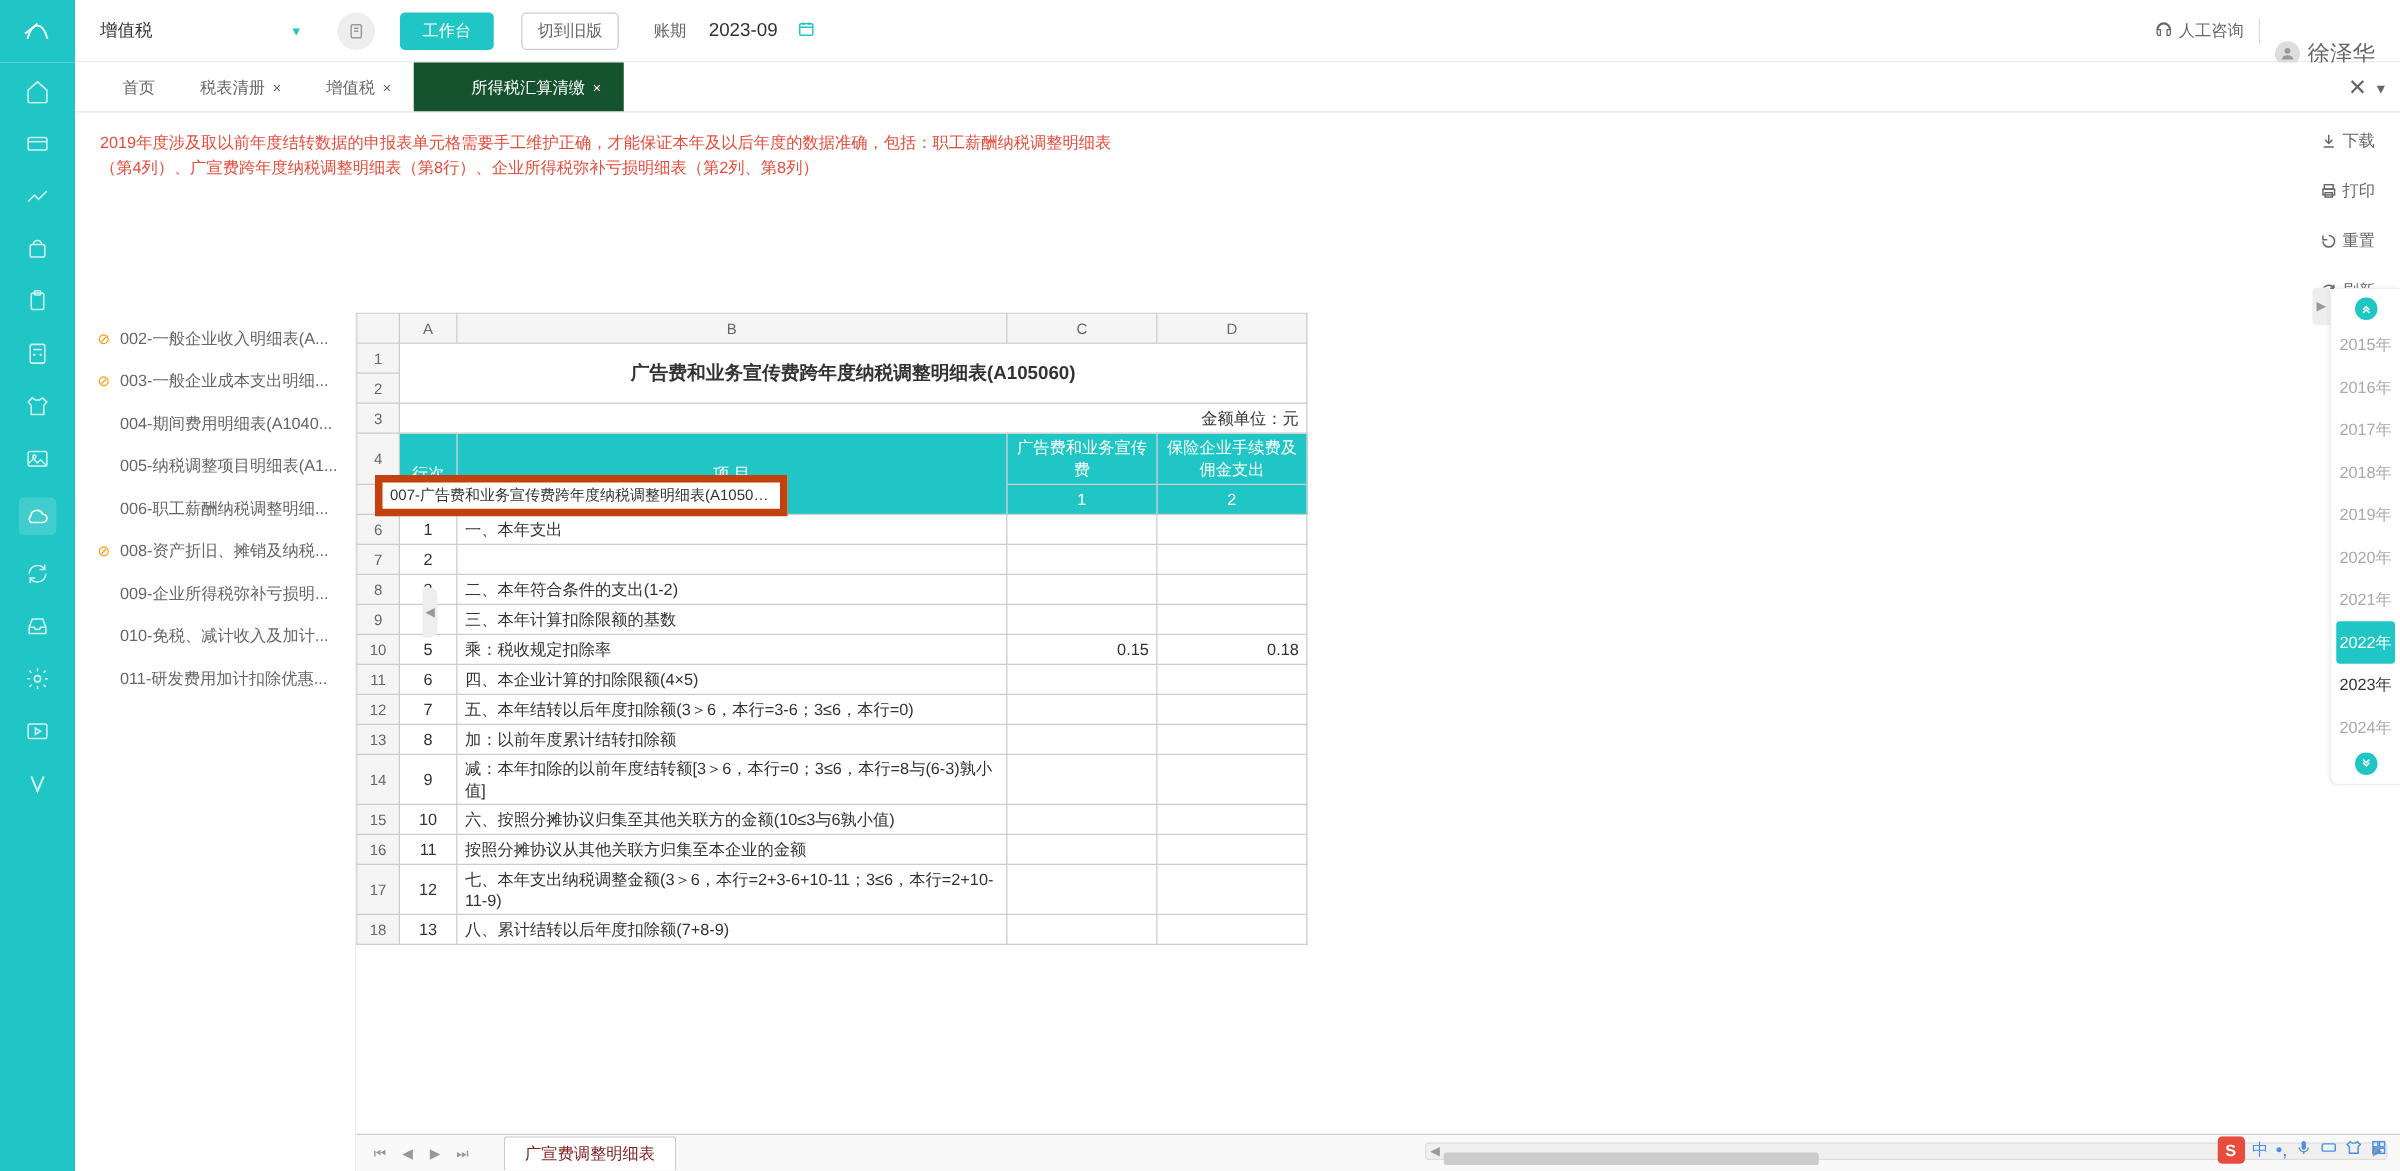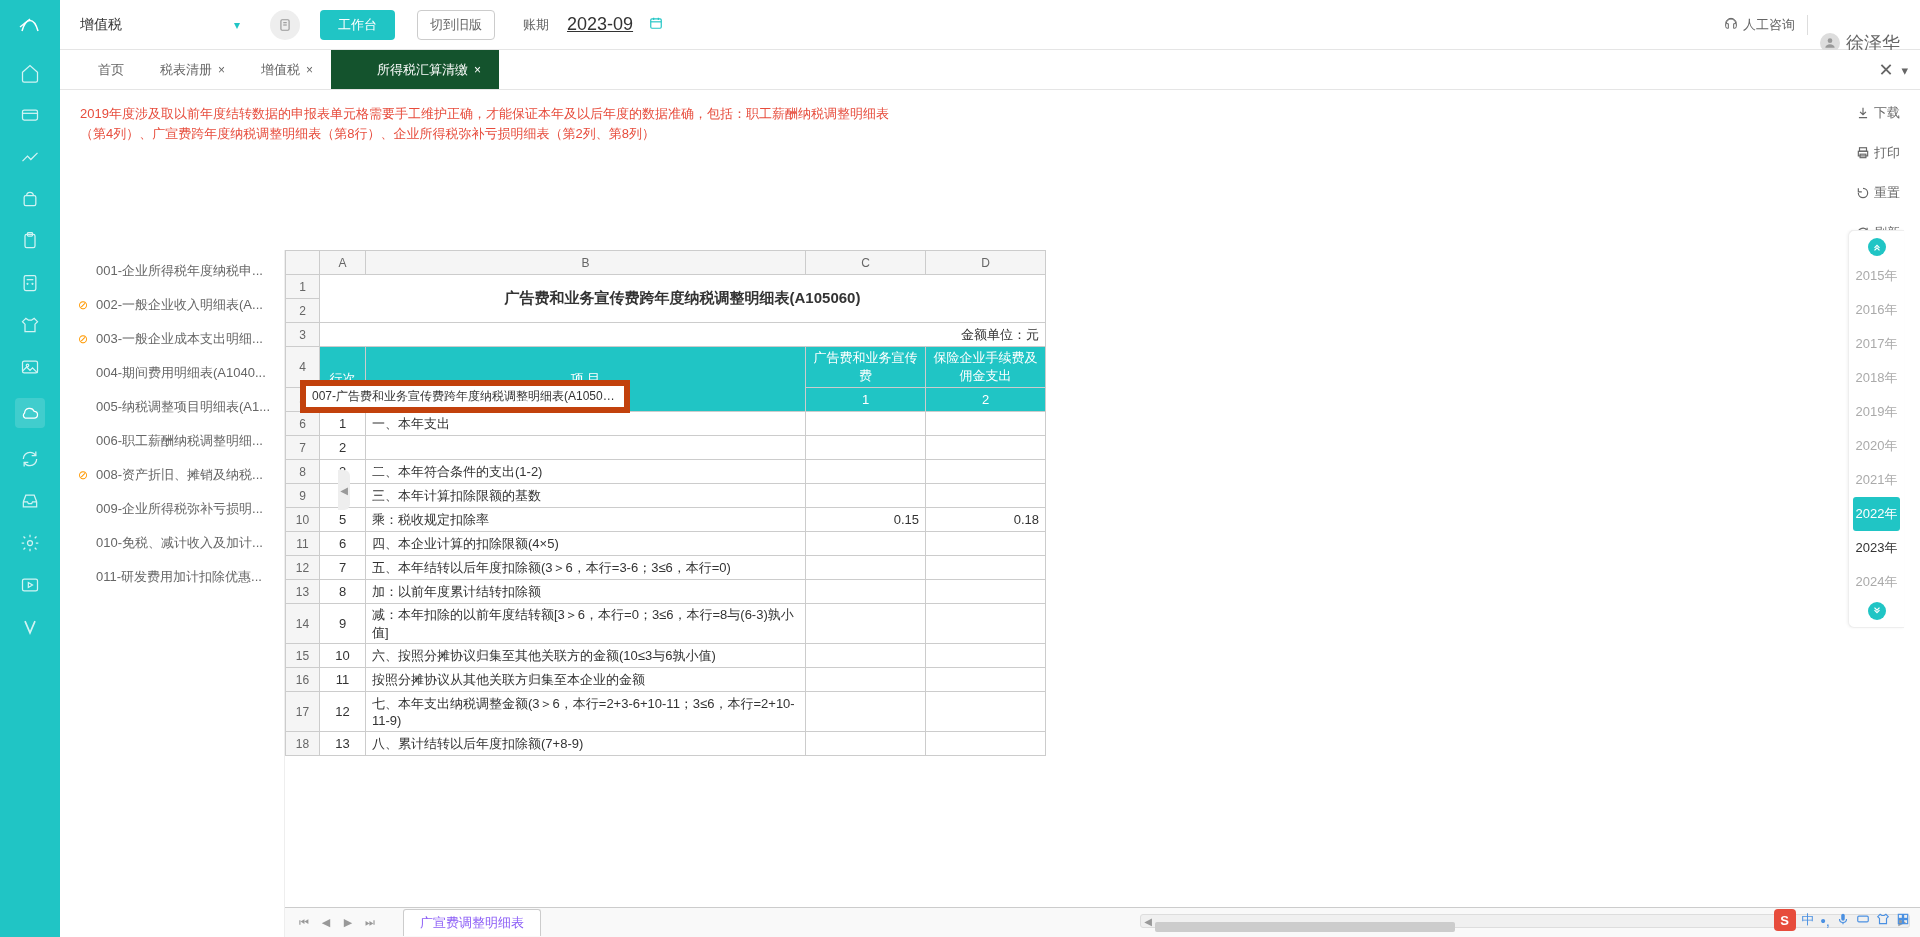--- a/index.html
+++ b/index.html
@@ -8,21 +8,21 @@
 .top-header { height: 50px; background: #fff; border-bottom: 1px solid #e5e5e5; display: flex; align-items: center; padding: 0 0 0 0; }
 .logo-box { width: 60px; height: 50px; background: #20c5c5; display: flex; align-items: center; justify-content: center; }
 .logo-box svg { width: 24px; height: 24px; }
 .top-left { display: flex; align-items: center; gap: 10px; padding-left: 20px; }
 .tax-select { font-size: 14px; color: #333; min-width: 160px; display: flex; align-items: center; justify-content: space-between; cursor: pointer; }
 .chev-down { color: #20c5c5; font-size: 12px; }
 .circle-btn { width: 30px; height: 30px; border-radius: 50%; background: #eee; display: flex; align-items: center; justify-content: center; color: #999; cursor: pointer; margin-left: 20px; }
 .workbench-btn { background: #20c5c5; color: #fff; border: none; border-radius: 4px; padding: 6px 18px; font-size: 13px; cursor: pointer; margin-left: 10px; }
 .oldver-btn { background: #fff; color: #666; border: 1px solid #ccc; border-radius: 4px; padding: 5px 12px; font-size: 13px; cursor: pointer; margin-left: 12px; }
 .period-label { margin-left: 18px; color: #666; font-size: 13px; }
-.period-val { margin-left: 8px; color: #333; font-size: 18px; text-decoration: underline; }
+.period-val { margin-left: 8px; color: #333; font-size: 15px; }
 .cal-icon { color: #20c5c5; margin-left: 6px; cursor: pointer; }
 .top-right { margin-left: auto; display: flex; align-items: center; gap: 12px; padding-right: 20px; }
 .help-link { display: flex; align-items: center; gap: 4px; color: #666; cursor: pointer; font-size: 13px; }
 .divider-v { width: 1px; height: 20px; background: #ddd; }
 .user-block { display: flex; align-items: center; gap: 6px; color: #666; cursor: pointer; font-size: 18px; margin-top: 36px; }
 .avatar-ic { width: 20px; height: 20px; border-radius: 50%; background: #ddd; display: flex; align-items: center; justify-content: center; color: #999; font-size: 12px; }
 
 .left-rail { position: absolute; top: 50px; left: 0; width: 60px; bottom: 0; background: #20c5c5; display: flex; flex-direction: column; align-items: center; padding-top: 12px; gap: 20px; }
 .rail-ic { width: 22px; height: 22px; color: #fff; opacity: 0.8; cursor: pointer; display: flex; align-items: center; justify-content: center; }
 .rail-ic.active { opacity: 1; background: rgba(255,255,255,0.15); border-radius: 4px; padding: 4px; width: 30px; height: 30px; }
@@ -59,27 +59,27 @@
 .colC { width: 120px; }
 .colD { width: 120px; }
 .title-cell { text-align: center; font-weight: bold; font-size: 15px; padding: 2px; }
 .unit-cell { text-align: right; padding-right: 6px; font-size: 13px; }
 .teal-hdr { background: #20c5c5; color: #fff; text-align: center; font-size: 13px; font-weight: normal; padding: 2px 4px; }
 .idx-cell { text-align: center; }
 .item-cell { padding-left: 6px; }
 .num-cell { text-align: right; padding-right: 6px; }
 .sheet-tabs { height: 30px; border-top: 1px solid #ccc; display: flex; align-items: center; background: #f9f9f9; padding: 0 10px; gap: 4px; position: relative; }
 .sheet-nav { width: 18px; height: 18px; display: flex; align-items: center; justify-content: center; color: #999; cursor: pointer; font-size: 11px; }
-.sheet-tab { padding: 4px 16px; background: #fff; border: 1px solid #ccc; border-bottom: none; font-size: 13px; color: #8b5cf6; cursor: pointer; border-radius: 3px 3px 0 0; margin-left: 20px; }
+.sheet-tab { padding: 4px 16px; background: #fff; border: 1px solid #ccc; border-bottom: none; font-size: 13px; color: #7f1d1d; cursor: pointer; border-radius: 3px 3px 0 0; margin-left: 20px; }
 .h-scroll { position: absolute; right: 10px; top: 6px; width: 770px; height: 14px; background: #f0f0f0; border: 1px solid #ddd; border-radius: 3px; display: flex; align-items: center; }
 .h-scroll-btn { width: 14px; height: 14px; display: flex; align-items: center; justify-content: center; color: #999; font-size: 10px; cursor: pointer; }
 .h-scroll-track { flex: 1; position: relative; }
 .h-scroll-thumb { position: absolute; left: 0; top: 1px; width: 300px; height: 10px; background: #ccc; border-radius: 2px; cursor: pointer; }
 
-.year-rail { position: absolute; top: 180px; right: 16px; width: 56px; background: #fff; border: 1px solid #eee; border-right: none; border-radius: 6px 0 0 6px; padding: 4px 0; box-shadow: -1px 0 3px rgba(0,0,0,0.05); }
+.year-rail { position: absolute; top: 180px; right: 0; width: 56px; background: #fff; border: 1px solid #eee; border-right: none; border-radius: 6px 0 0 6px; padding: 4px 0; box-shadow: -1px 0 3px rgba(0,0,0,0.05); }
 .year-chev { width: 100%; height: 24px; display: flex; align-items: center; justify-content: center; cursor: pointer; }
 .year-chev-c { width: 18px; height: 18px; border-radius: 50%; background: #20c5c5; color: #fff; display: flex; align-items: center; justify-content: center; font-size: 10px; }
 .year-item { padding: 8px 0; text-align: center; font-size: 13px; color: #aaa; cursor: pointer; }
 .year-item.current { background: #20c5c5; color: #fff; border-radius: 3px; margin: 0 4px; }
 .year-item.avail { color: #333; }
 
 .expand-handle { position: absolute; top: 180px; right: 56px; width: 14px; height: 30px; background: #eee; display: flex; align-items: center; justify-content: center; cursor: pointer; color: #999; font-size: 10px; border-radius: 3px 0 0 3px; }
 
 .input-method { position: fixed; bottom: 6px; right: 10px; display: flex; align-items: center; gap: 6px; font-size: 14px; z-index: 100; }
 .input-method .s-logo { width: 22px; height: 22px; background: #e74c3c; color: #fff; border-radius: 4px; display: flex; align-items: center; justify-content: center; font-weight: bold; font-size: 13px; }
@@ -282,24 +282,20 @@
             <polyline points="19 3 19 8 14 8"></polyline>
             <polyline points="5 21 5 16 10 16"></polyline>
           </svg>
           <span>刷新</span>
         </div>
     </div>
   </div>
 
   <div class="body-flex">
     <div class="form-list" id="form-list">
-        <div class="form-item">
-          <span class="blank-dot"></span>
-          <span style="overflow: hidden; text-overflow: ellipsis;">001-企业所得税年度纳税申...</span>
-        </div>
         <div class="form-item">
           <span class="warn-dot">⊘</span>
           <span style="overflow: hidden; text-overflow: ellipsis;">002-一般企业收入明细表(A...</span>
         </div>
         <div class="form-item">
           <span class="warn-dot">⊘</span>
           <span style="overflow: hidden; text-overflow: ellipsis;">003-一般企业成本支出明细...</span>
         </div>
         <div class="form-item">
           <span class="blank-dot"></span>

